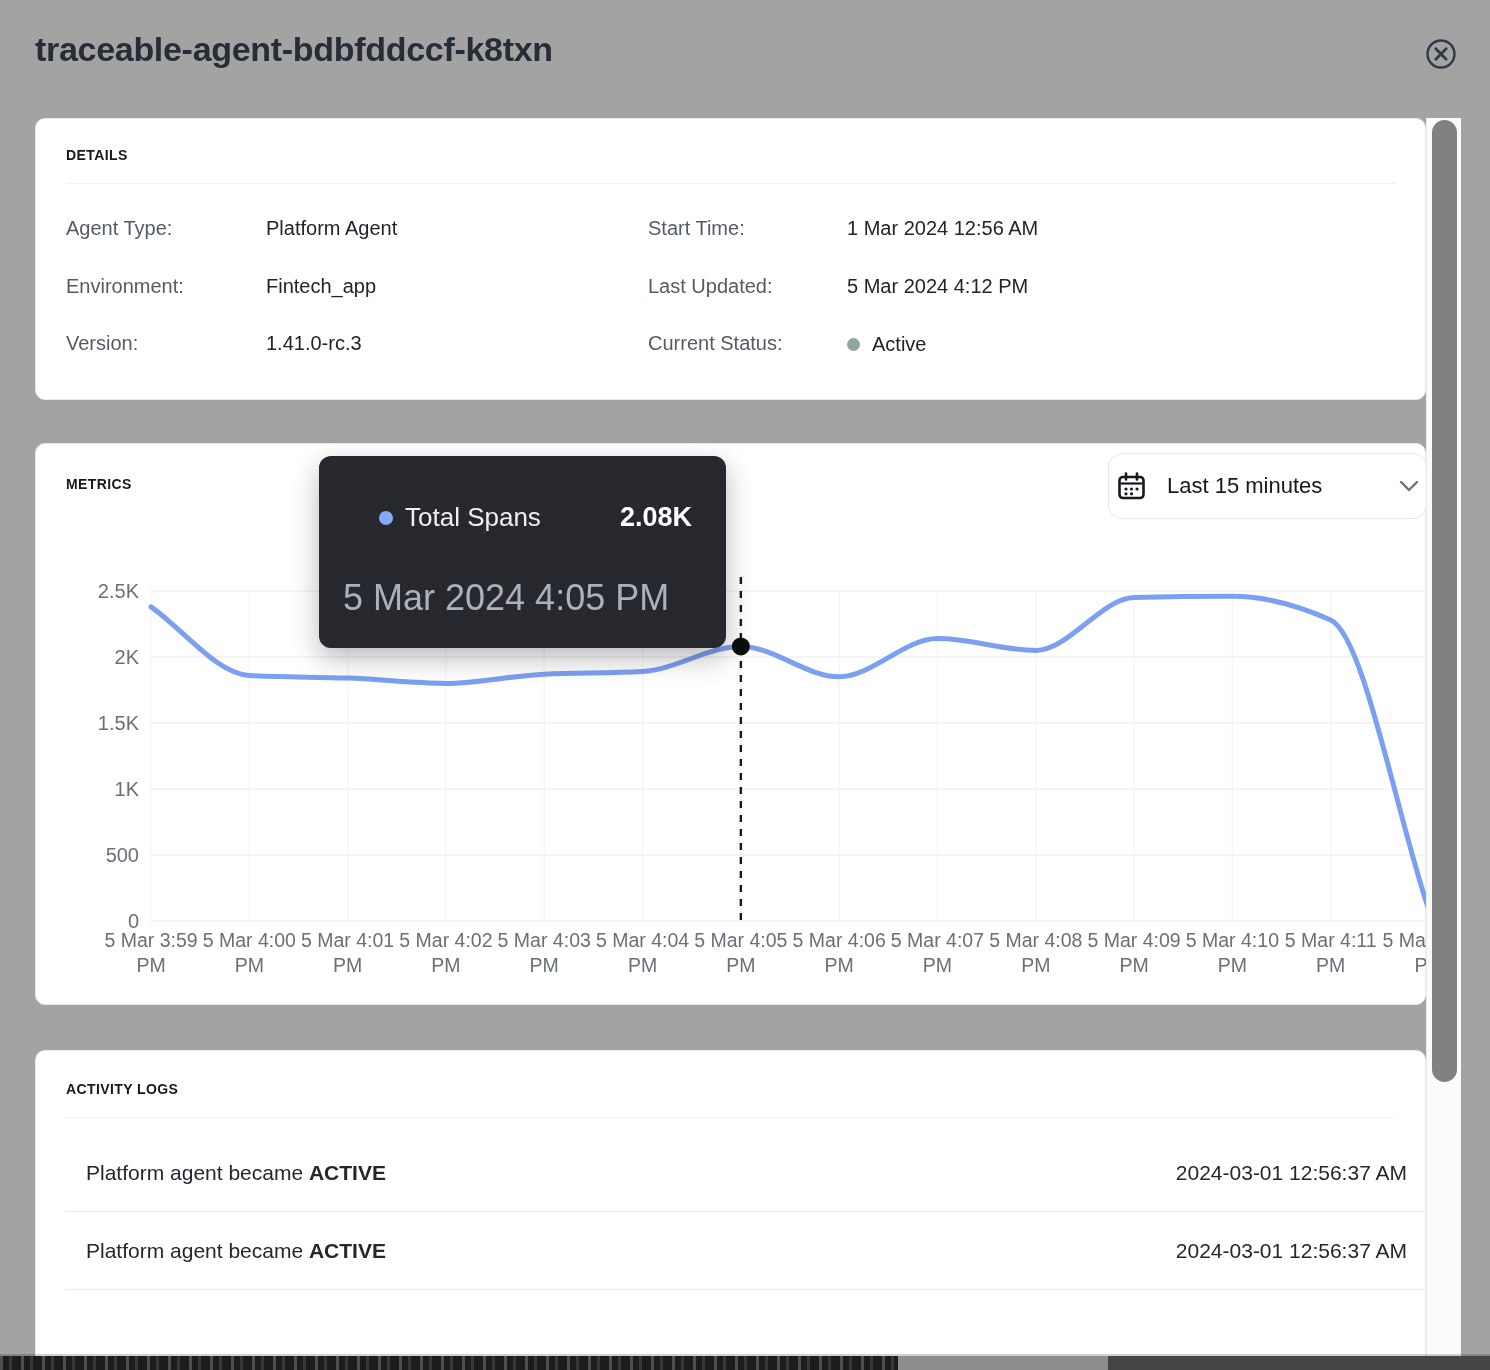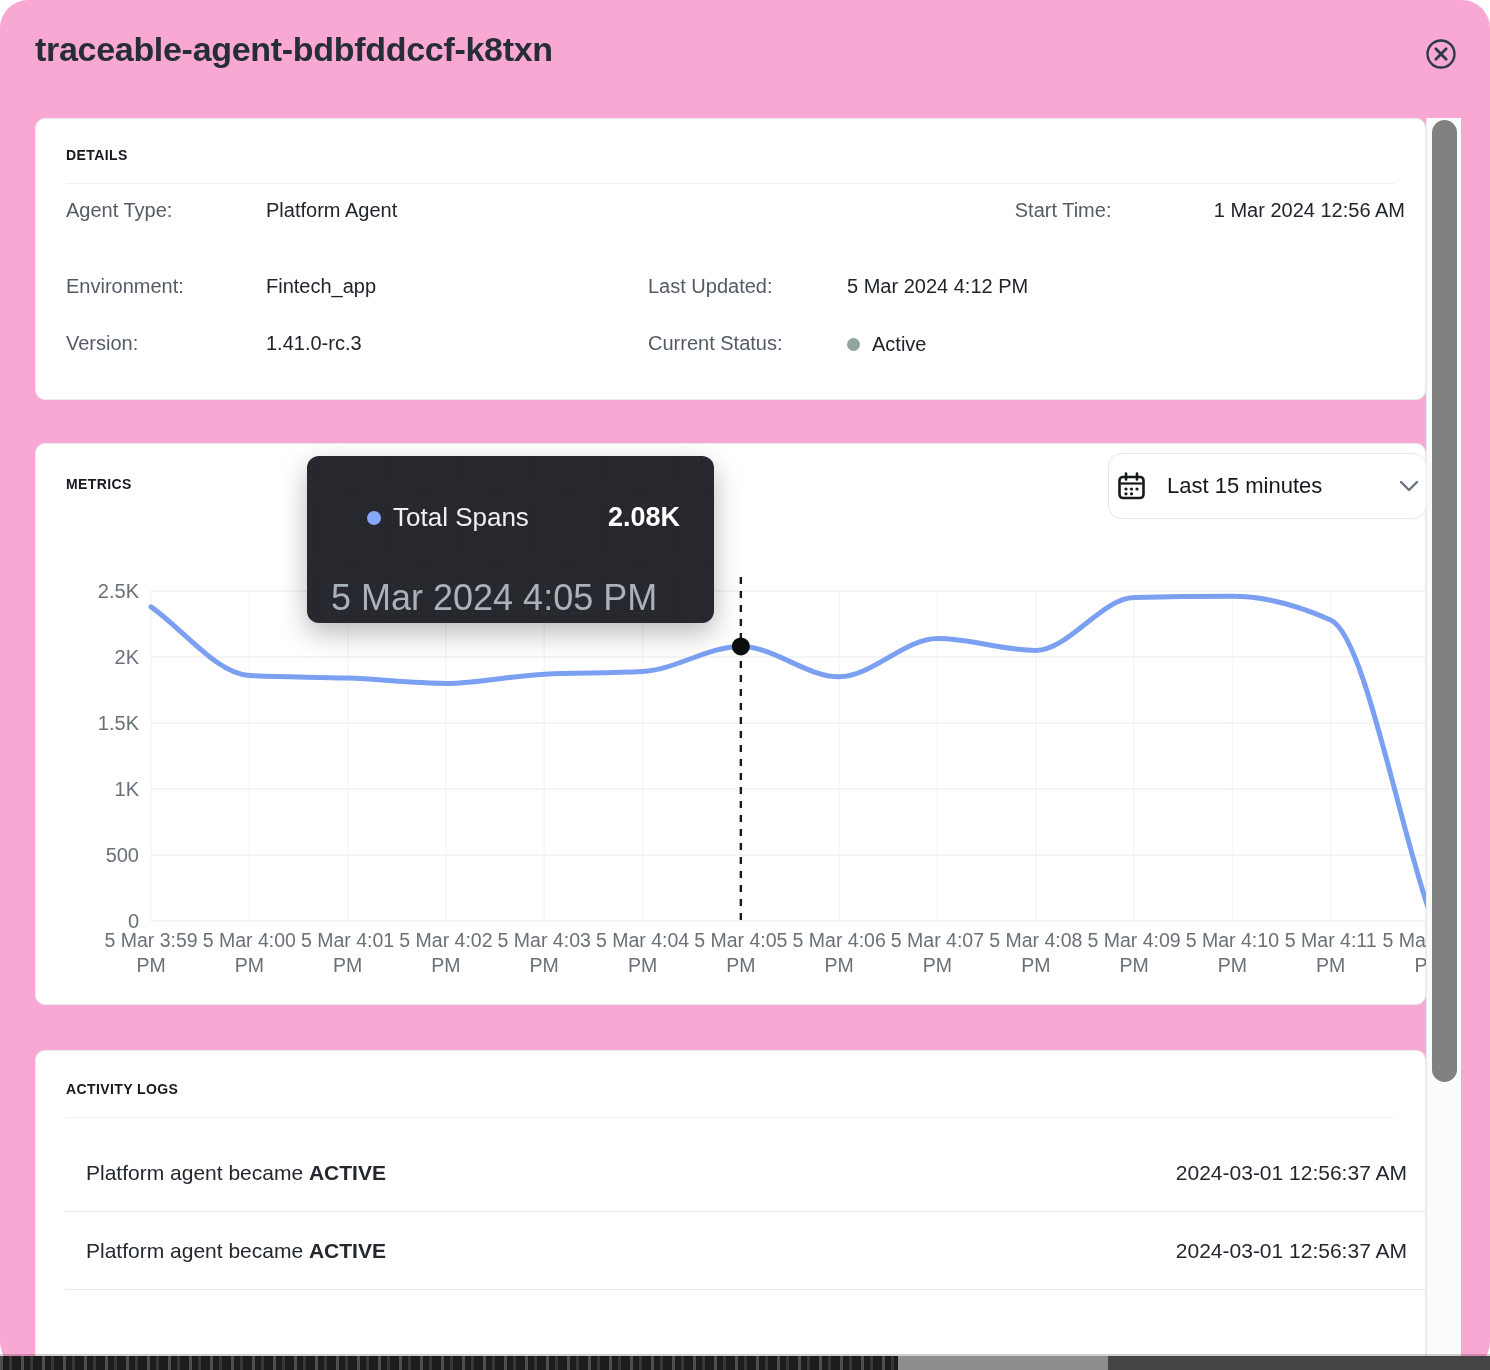--- a/index.html
+++ b/index.html
@@ -1,18 +1,18 @@
 <!DOCTYPE html>
 <html><head>
 <meta charset="utf-8">
 <style>
   * { margin:0; padding:0; box-sizing:border-box; }
   html,body { width:1490px; height:1370px; overflow:hidden; background:#ffffff;
     font-family:"Liberation Sans","DejaVu Sans",sans-serif; color:#20242b; }
-  .stage { position:relative; width:1490px; height:1370px; background:#f9a8d4;border-radius:28px; }
+  .stage { position:relative; width:1490px; height:1370px; background:#a3a3a3; }
 
   
   .page-title { position:absolute; left:35px; top:30px; font-size:34px; font-weight:700;
     letter-spacing:-0.3px; color:#272d36; }
   .close-btn { position:absolute; left:1424px; top:37px; width:34px; height:34px;
     background:none; border:none; cursor:pointer; padding:0; }
 
   
   .card { position:absolute; left:35px; width:1391px; background:#fff;
     border:1px solid #ececee; border-radius:10px; }
@@ -32,21 +32,21 @@
   .status-dot { width:13px; height:13px; border-radius:50%; background:#90a5a0; display:inline-block; }
 
   
   #metrics-card { top:443px; height:562px; }
   .range-btn { position:absolute; left:1072px; top:9px; width:319px; height:66px;
     background:#fff; border:1px solid #e6e8eb; border-radius:14px; cursor:pointer;
     display:flex; align-items:center; padding:0 7px; gap:20px; }
   .range-label { font-size:22px; color:#15181d; flex:1; text-align:left; }
   #metrics-chart { position:absolute; left:0; top:0; }
 
-  .chart-tooltip { position:absolute; left:271px; top:12px; width:407px; height:167px;
+  .chart-tooltip { position:absolute; left:283px; top:12px; width:407px; height:192px;
     background:#26282d; border-radius:12px; box-shadow:0 10px 28px rgba(0,0,0,.28);
     background-image:radial-gradient(rgba(255,255,255,.045) 1px, transparent 1px);
     background-size:9px 9px; z-index:5; }
   .tt-row1 { position:absolute; left:60px; right:34px; top:46px; display:flex; align-items:center; }
   .tt-dot { width:14px; height:14px; border-radius:50%; background:#85a8f8; margin-right:12px; }
   .tt-series { font-size:26px; color:#eef0f3; flex:1; }
   .tt-value { font-size:27px; font-weight:700; color:#ffffff; }
   .tt-time { position:absolute; left:24px; top:121px; font-size:36px; color:#abb1b9; }
 
   
@@ -88,21 +88,21 @@
       <circle cx="17" cy="17" r="13.5" fill="none" stroke="#2f3a47" stroke-width="2.4"></circle>
       <line x1="11.8" y1="11.8" x2="22.2" y2="22.2" stroke="#2f3a47" stroke-width="2.8" stroke-linecap="round"></line>
       <line x1="22.2" y1="11.8" x2="11.8" y2="22.2" stroke="#2f3a47" stroke-width="2.8" stroke-linecap="round"></line>
     </svg>
   </button>
 
   <section class="card" id="details-card">
     <h2 class="card-heading" style="top:28px;">DETAILS</h2>
     <div class="card-divider" style="top:64px;"></div>
 
-    <div class="detail-row" style="top:80px;justify-content:space-between;">
+    <div class="detail-row" style="top:98px;">
       <div class="col-left">
         <span class="d-label">Agent Type:</span>
         <span class="d-value">Platform Agent</span>
       </div>
       <div class="col-right">
         <span class="d-label">Start Time:</span>
         <span class="d-value">1 Mar 2024 12:56 AM</span>
       </div>
     </div>
 

